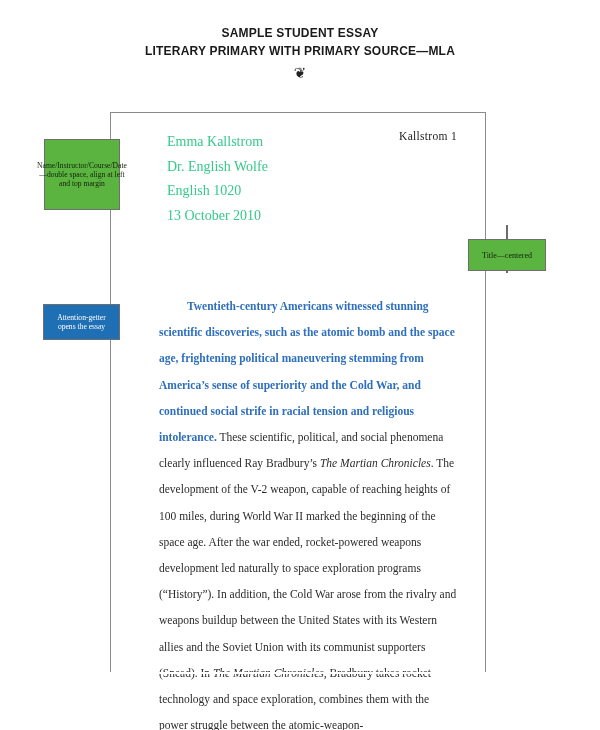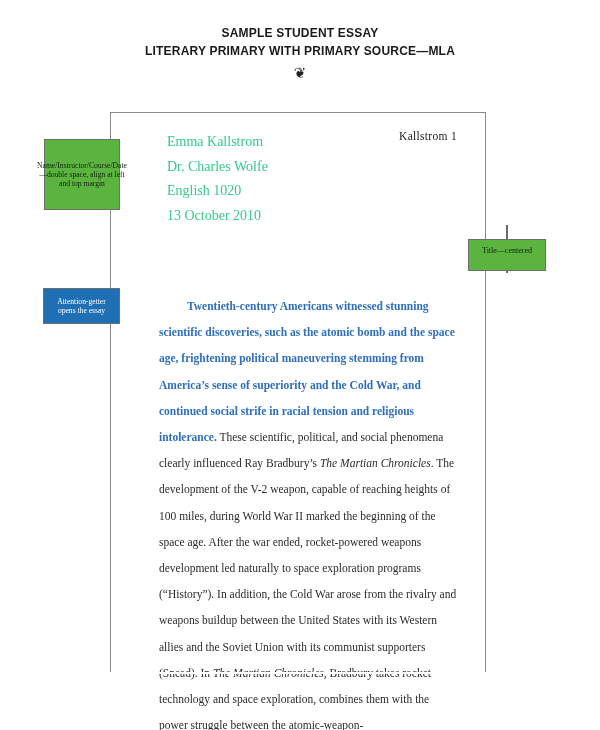--- a/index.html
+++ b/index.html
@@ -145,34 +145,34 @@
     left: 44px;
     top: 139px;
     width: 76px;
     height: 71px;
     display: flex;
     align-items: center;
     justify-content: center;
   }
   #callout-attention {
     left: 43px;
-    top: 288px;
+    top: 304px;
     width: 77px;
     height: 36px;
     display: flex;
     align-items: center;
     justify-content: center;
   }
   #callout-title {
     left: 468px;
     top: 239px;
     width: 78px;
     height: 20px;
     display: flex;
-    align-items: flex-end;
+    align-items: center;
     justify-content: center;
     font-size: 8px;
   }
 </style>
 </head>
 <body>
 
 <div id="doc-heading">
   <div class="hline">SAMPLE STUDENT ESSAY</div>
   <div class="hline">LITERARY PRIMARY WITH PRIMARY SOURCE—MLA</div>
@@ -181,21 +181,21 @@
 
 <div class="connector" style="left:110px; top:112px; width:1.5px; height:560px;"></div>
 <div class="connector" style="left:506px; top:225px; width:1.5px; height:48px;"></div>
 
 <div id="page-sheet">
 
   <div id="running-head">Kallstrom   1</div>
 
   <div id="mla-heading-block">
     <div class="hb-line">Emma Kallstrom</div>
-    <div class="hb-line">Dr. Charles Wolfe</div>
+    <div class="hb-line">Dr. English Wolfe</div>
     <div class="hb-line">English 1020</div>
     <div class="hb-line">13 October 2010</div>
   </div>
 
 
   <div id="essay-body">
     <span class="indent"></span><span class="blue">Twentieth-century Americans witnessed stunning scientific discoveries, such as the atomic bomb and the space age, frightening political maneuvering stemming from America’s sense of superiority and the Cold War, and continued social strife in racial tension and religious intolerance.</span><span> These scientific, political, and social phenomena clearly influenced Ray Bradbury’s </span><span class="ital">The Martian Chronicles</span><span>. The development of the V-2 weapon, capable of reaching heights of 100 miles, during World War II marked the beginning of the space age. After the war ended, rocket-powered weapons development led naturally to space exploration programs (“History”). In addition, the Cold War arose from the rivalry and weapons buildup between the United States with its Western allies and the Soviet Union with its communist supporters (Snead). In </span><span class="ital">The Martian Chronicles</span><span>, Bradbury takes rocket technology and space exploration, combines them with the power struggle between the atomic-weapon-</span>
   </div>
 
 </div>

